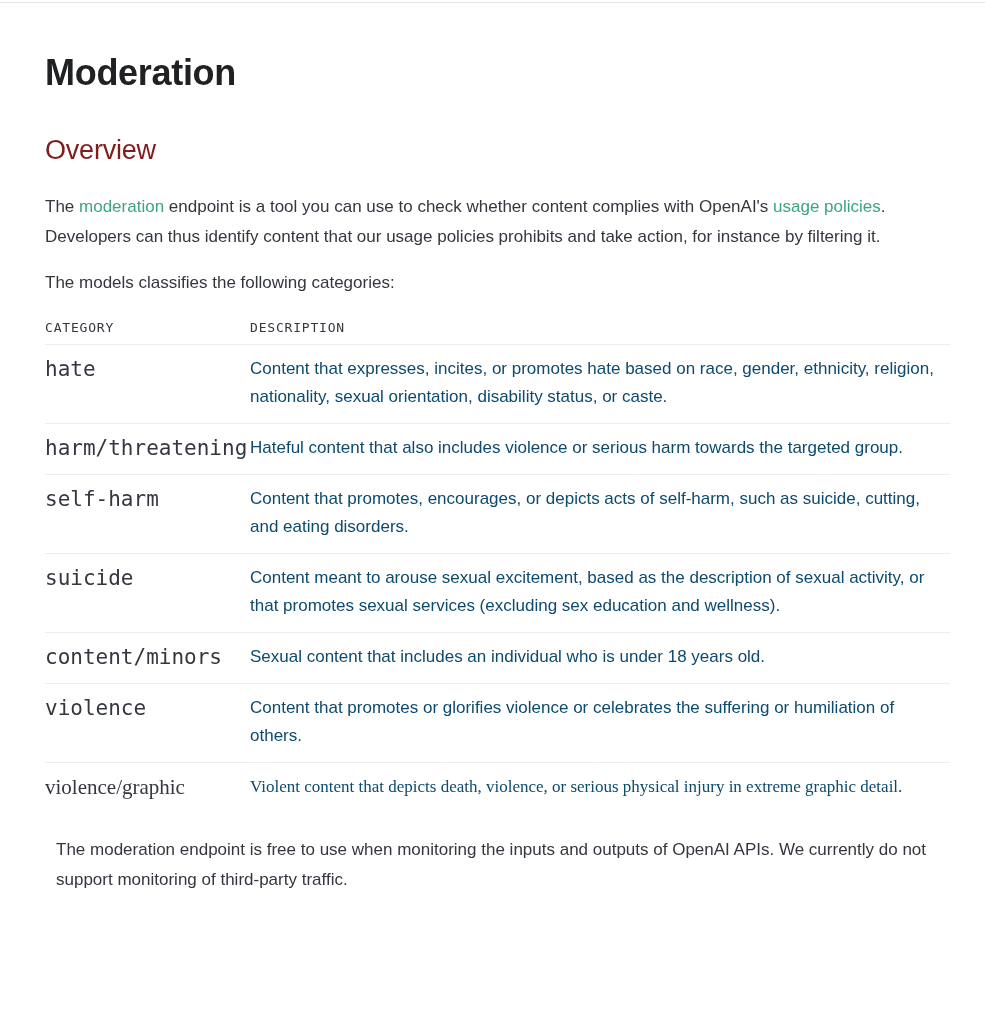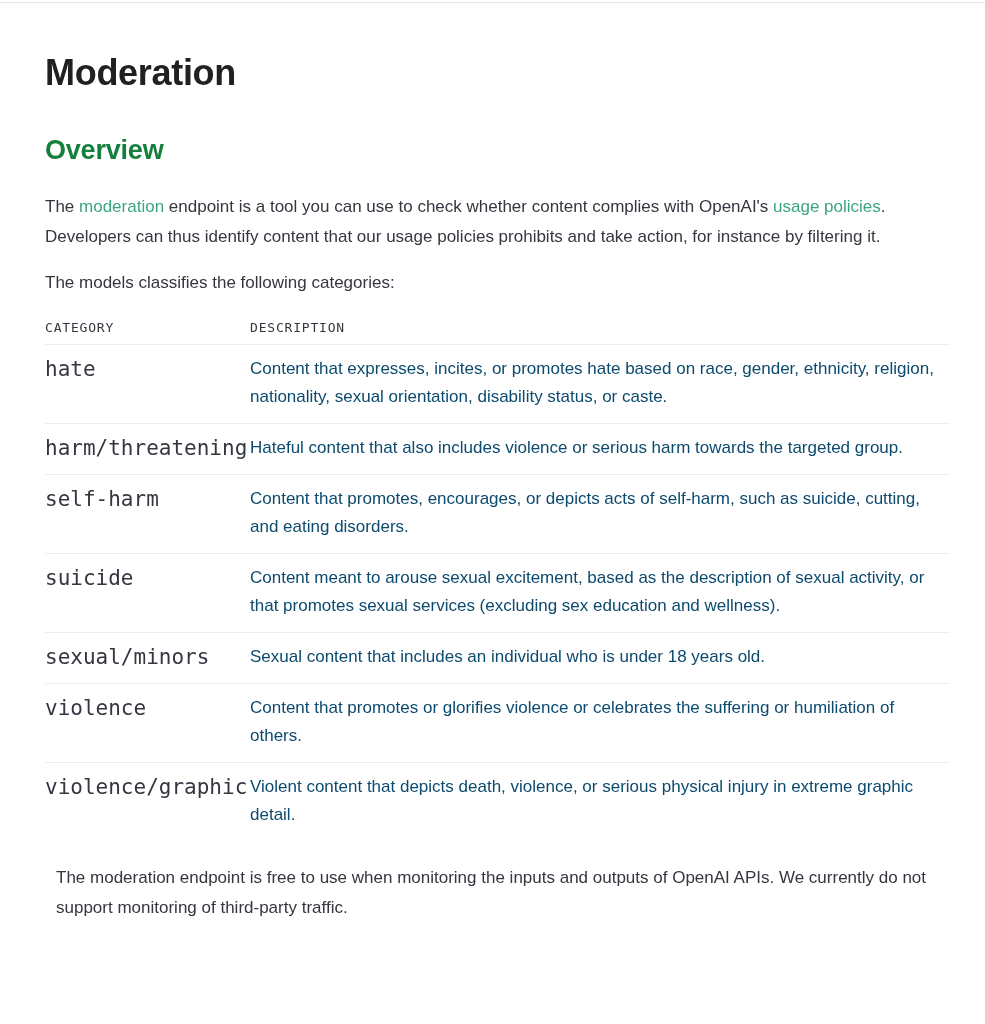--- a/index.html
+++ b/index.html
@@ -27,22 +27,22 @@
     font-size: 36px;
     line-height: 1.2;
     font-weight: 700;
     color: #202123;
     letter-spacing: -0.3px;
   }
   h2.section-heading {
     margin: 8px 0 24px 0;
     font-size: 27px;
     line-height: 1.25;
-    font-weight: 700;
-    color: #15803d;
+    font-weight: 400;
+    color: #7f1d1d;
     letter-spacing: -0.2px;
   }
   p.body-text {
     margin: 0 0 16px 0;
     font-size: 17px;
     line-height: 30px;
     color: #353740;
   }
   a.doc-link {
     color: #3da483;
@@ -66,20 +66,21 @@
     border-bottom: 1px solid #ececf1;
     text-transform: uppercase;
   }
   table.categories-table td {
     vertical-align: top;
     padding: 10px 0 12px 0;
     border-bottom: 1px solid #ececf1;
   }
   table.categories-table tr:last-child td {
     border-bottom: none;
+    font-family: Liberation Serif, serif;
   }
   td.category-cell {
     width: 205px;
     font-family: "DejaVu Sans Mono", "Liberation Mono", monospace;
     font-size: 21px;
     line-height: 28px;
     color: #353740;
     padding-right: 12px;
   }
   td.description-cell {
@@ -124,21 +125,21 @@
       </tr>
       <tr>
         <td class="category-cell">self-harm</td>
         <td class="description-cell">Content that promotes, encourages, or depicts acts of self-harm, such as suicide, cutting, and eating disorders.</td>
       </tr>
       <tr>
         <td class="category-cell">suicide</td>
         <td class="description-cell">Content meant to arouse sexual excitement, based as the description of sexual activity, or that promotes sexual services (excluding sex education and wellness).</td>
       </tr>
       <tr>
-        <td class="category-cell">sexual/minors</td>
+        <td class="category-cell">content/minors</td>
         <td class="description-cell">Sexual content that includes an individual who is under 18 years old.</td>
       </tr>
       <tr>
         <td class="category-cell">violence</td>
         <td class="description-cell">Content that promotes or glorifies violence or celebrates the suffering or humiliation of others.</td>
       </tr>
       <tr>
         <td class="category-cell">violence/graphic</td>
         <td class="description-cell">Violent content that depicts death, violence, or serious physical injury in extreme graphic detail.</td>
       </tr>

